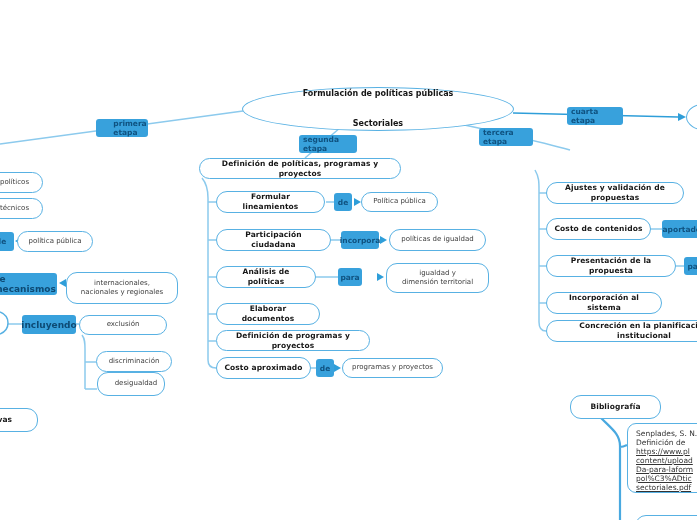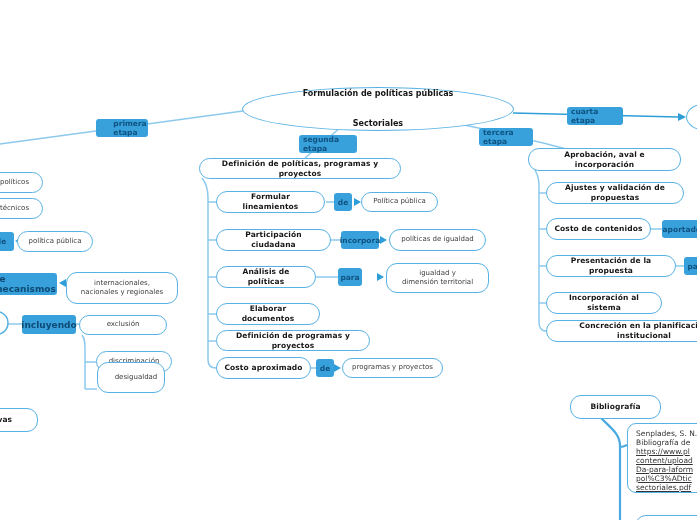--- a/index.html
+++ b/index.html
@@ -87,21 +87,21 @@
   <div class="label" style="left:-12px;top:232px;width:26px;height:19px;">de</div>
   <div class="node" style="left:17px;top:231px;width:76px;height:21px;">política pública</div>
   <div class="label big" style="left:-8px;top:273px;width:65px;height:22px;">de mecanismos</div>
   <div class="node" style="left:66px;top:272px;width:112px;height:32px;">
     <span>internacionales,</span>
     <span>nacionales y regionales</span>
   </div>
   <div class="label big" style="left:22px;top:315px;width:54px;height:19px;">incluyendo</div>
   <div class="node" style="left:79px;top:315px;width:88px;height:20px;">exclusión</div>
   <div class="node" style="left:96px;top:351px;width:76px;height:21px;">discriminación</div>
-  <div class="node" style="left:97px;top:362px;width:68px;height:31px;padding-left:16px;">desigualdad</div>
+  <div class="node" style="left:97px;top:372px;width:68px;height:24px;padding-left:16px;">desigualdad</div>
   <div class="node bold" style="left:-40px;top:408px;width:78px;height:24px;justify-content:center;">ativas</div>
 
   <div class="node bold" style="left:199px;top:158px;width:202px;height:21px;">Definición de políticas, programas y proyectos</div>
 
   <div class="node bold" style="left:216px;top:191px;width:109px;height:22px;">Formular lineamientos</div>
   <div class="label" style="left:334px;top:193px;width:18px;height:18px;">de</div>
   <div class="node" style="left:361px;top:192px;width:77px;height:20px;">Política pública</div>
 
   <div class="node bold" style="left:216px;top:229px;width:115px;height:22px;">Participación ciudadana</div>
   <div class="label" style="left:341px;top:231px;width:38px;height:18px;">incorpora</div>
@@ -114,33 +114,32 @@
     <span>dimensión territorial</span>
   </div>
 
   <div class="node bold" style="left:216px;top:303px;width:104px;height:22px;">Elaborar documentos</div>
   <div class="node bold" style="left:216px;top:330px;width:154px;height:21px;">Definición de programas y proyectos</div>
 
   <div class="node bold" style="left:216px;top:357px;width:95px;height:22px;">Costo aproximado</div>
   <div class="label" style="left:316px;top:359px;width:18px;height:18px;">de</div>
   <div class="node" style="left:342px;top:358px;width:101px;height:20px;">programas y proyectos</div>
 
-  <div class="node bold" style="left:528px;top:148px;width:153px;height:23px;">Aprobación, aval e incorporación</div>
   <div class="node bold" style="left:546px;top:182px;width:138px;height:22px;">Ajustes y validación de propuestas</div>
   <div class="node bold" style="left:546px;top:218px;width:105px;height:22px;">Costo de contenidos</div>
   <div class="label" style="left:662px;top:220px;width:44px;height:18px;">aportados</div>
   <div class="node bold" style="left:546px;top:255px;width:130px;height:22px;">Presentación de la propuesta</div>
   <div class="label" style="left:684px;top:257px;width:26px;height:18px;">para</div>
   <div class="node bold" style="left:546px;top:292px;width:116px;height:22px;">Incorporación al sistema</div>
   <div class="node bold" style="left:546px;top:320px;width:196px;height:22px;">Concreción en la planificación institucional</div>
 
   <div class="node bold" style="left:570px;top:395px;width:91px;height:24px;">Bibliografía</div>
   <div class="node citation" style="left:627px;top:423px;width:160px;height:70px;">
     <span>Senplades, S. N.</span>
-    <span>Bibliografía de</span>
+    <span>Definición de</span>
     <span class="link">https://www.pl</span>
     <span class="link">content/upload</span>
     <span class="link">Da-para-laform</span>
     <span class="link">pol%C3%ADtic</span>
     <span class="link">sectoriales.pdf</span>
   </div>
   <div class="node" style="left:635px;top:515px;width:150px;height:40px;"></div>
 
 </div>
 

